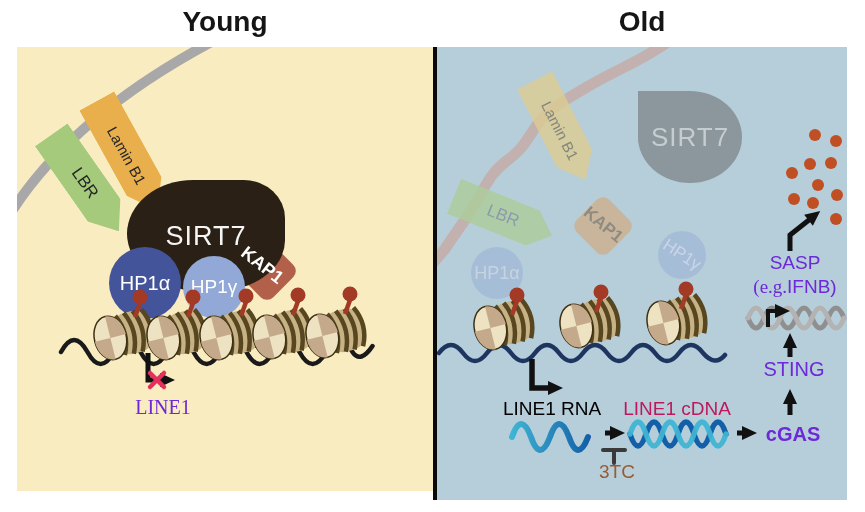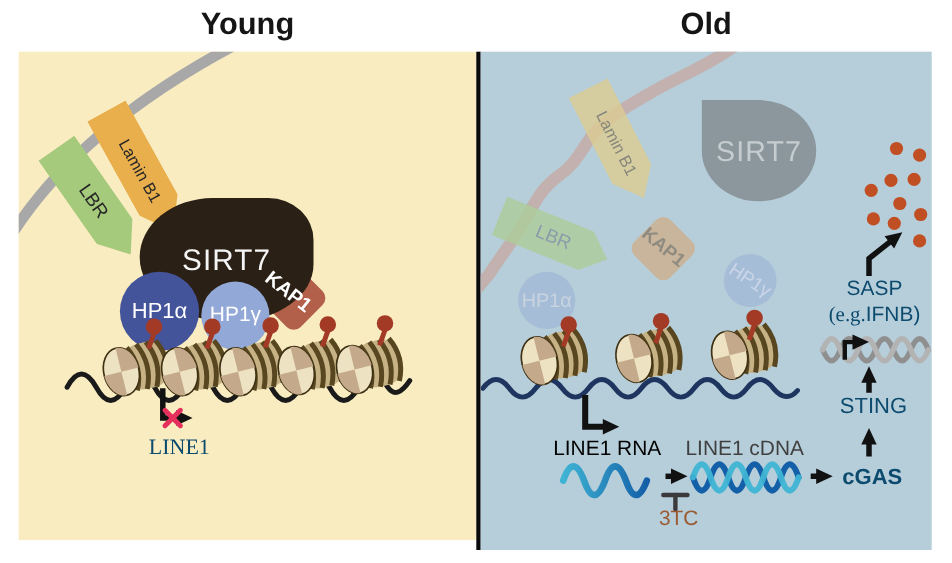--- a/index.html
+++ b/index.html
@@ -41,24 +41,24 @@
   #sirt7-o{left:201px;top:44px;width:104px;height:92px;background:#8C979D;color:#C5CDD1;font-size:26px;
            border-radius:0 50% 50% 50%;}
   
   .pcircle{position:absolute;border-radius:50%;display:flex;align-items:center;justify-content:center;}
   #hp1a-y{left:92px;top:200px;width:72px;height:72px;background:#44549B;color:#fff;font-size:20px;}
   #hp1g-y{left:166px;top:209px;width:62px;height:62px;background:#92A8D6;color:#fff;font-size:19px;}
   #hp1a-o{left:34px;top:200px;width:52px;height:52px;background:rgba(160,183,214,.7);color:#C8D3E0;font-size:18px;}
   #hp1g-o{left:221px;top:184px;width:48px;height:48px;background:rgba(160,183,214,.7);color:#CBD5E8;font-size:17px;}
   #hp1g-o span{transform:rotate(33deg);}
   
-  .flow-label{position:absolute;text-align:center;color:#0c4a6e;}
+  .flow-label{position:absolute;text-align:center;color:#6d28d9;}
   #label-line1{left:104px;top:349px;width:84px;font-size:20px;font-family:Liberation Serif, serif;}
   #label-line1-rna{left:55px;top:351px;width:120px;font-size:19px;color:#000000;}
-  #label-line1-cdna{left:180px;top:351px;width:120px;font-size:19px;color:#404040;}
+  #label-line1-cdna{left:180px;top:351px;width:120px;font-size:19px;color:#be185d;}
   #label-3tc{left:145px;top:414px;width:70px;font-size:19px;color:#9A5A32;}
   #label-cgas{left:321px;top:376px;width:70px;font-size:20px;font-weight:bold;}
   #label-sting{left:317px;top:311px;width:80px;font-size:20px;}
   #label-sasp{left:318px;top:205px;width:80px;font-size:19px;}
   #label-eg{left:288px;top:229px;width:140px;font-size:19px;}
   .eg-prefix{margin-right:0;font-family:Liberation Serif, serif;}
   .eg-gene{}
 </style>
 </head>
 <body>

